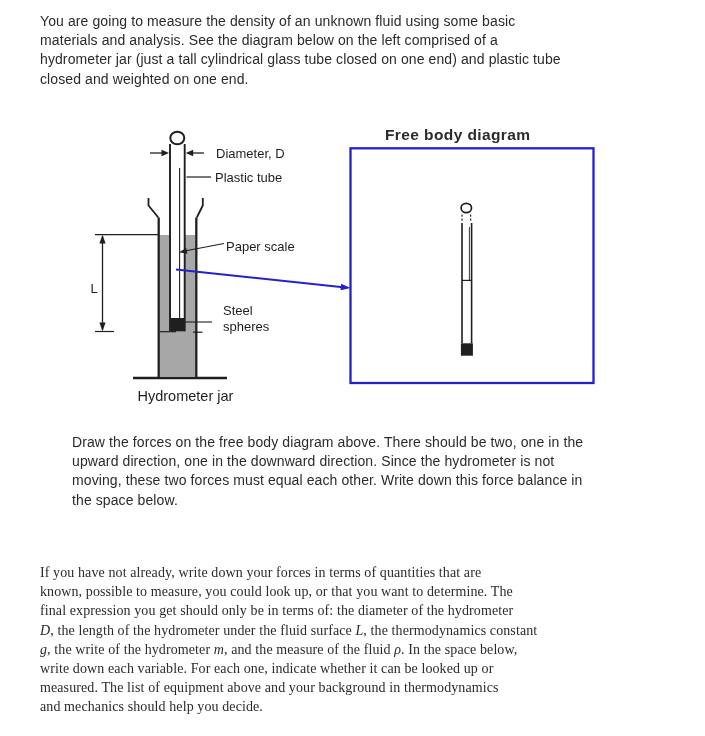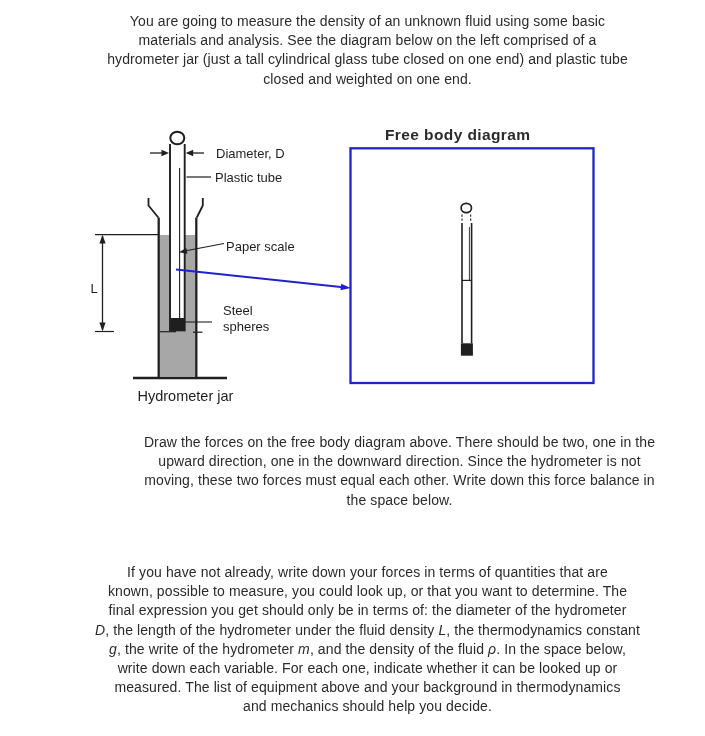--- a/index.html
+++ b/index.html
@@ -14,26 +14,25 @@
     font-family:"Liberation Sans", sans-serif;
     color:var(--ink);
     overflow:hidden;
   }
   .para{
     position:absolute;margin:0;
     width:655px;
     font-size:14px;line-height:19.2px;letter-spacing:0.1px;
     white-space:pre-line;
     color:var(--ink);
-    text-align:center;
   }
   .para i{font-style:italic;}
   #p1{left:40px;top:12px;}
   #p2{left:40px;top:433px;margin-left:32px;}
-  #p3{left:40px;top:563px;}
+  #p3{left:40px;top:563px;font-family:Liberation Serif, serif;}
   .fig{position:absolute;left:0;top:110px;width:705px;height:310px;}
   svg{display:block;}
   .k{stroke:var(--figure-ink);fill:none;stroke-linecap:butt;}
   .kf{fill:var(--figure-ink);stroke:none;}
   .fluid{fill:var(--fluid-gray);stroke:none;}
   .white{fill:#ffffff;stroke:none;}
   .bl{stroke:var(--blue);fill:none;}
   .blf{fill:var(--blue);stroke:none;}
   text{font-family:"Liberation Sans", sans-serif;fill:var(--figure-ink);}
   .fig-label{font-size:13px;}
@@ -114,17 +113,17 @@
 </div>
 
 <p id="p2" class="para">Draw the forces on the free body diagram above. There should be two, one in the
 upward direction, one in the downward direction. Since the hydrometer is not
 moving, these two forces must equal each other. Write down this force balance in
 the space below.</p>
 
 <p id="p3" class="para"><span>If you have not already, write down your forces in terms of quantities that are
 known, possible to measure, you could look up, or that you want to determine. The
 final expression you get should only be in terms of: the diameter of the hydrometer
-</span><i>D</i><span>, the length of the hydrometer under the fluid density </span><i>L</i><span>, the thermodynamics constant
-</span><i>g</i><span>, the write of the hydrometer </span><i>m</i><span>, and the density of the fluid </span><i>ρ</i><span>. In the space below,
+</span><i>D</i><span>, the length of the hydrometer under the fluid surface </span><i>L</i><span>, the thermodynamics constant
+</span><i>g</i><span>, the write of the hydrometer </span><i>m</i><span>, and the measure of the fluid </span><i>ρ</i><span>. In the space below,
 write down each variable. For each one, indicate whether it can be looked up or
 measured. The list of equipment above and your background in thermodynamics
 and mechanics should help you decide.</span></p>
 
 </body></html>

